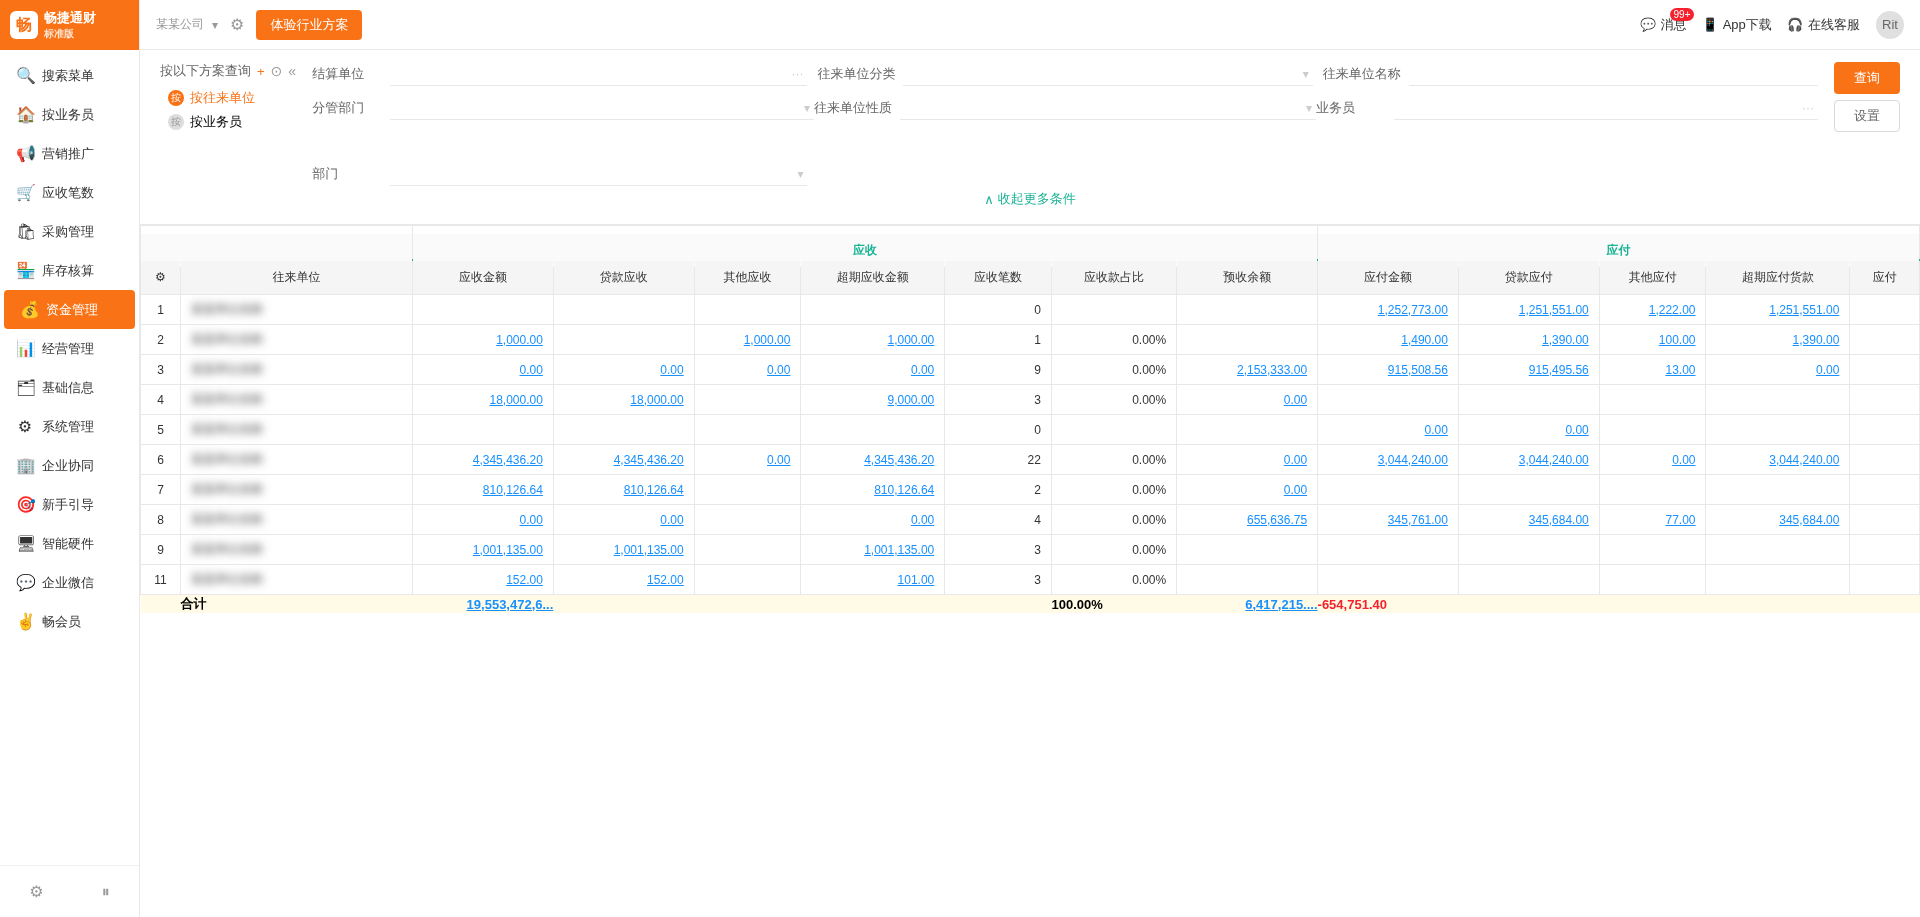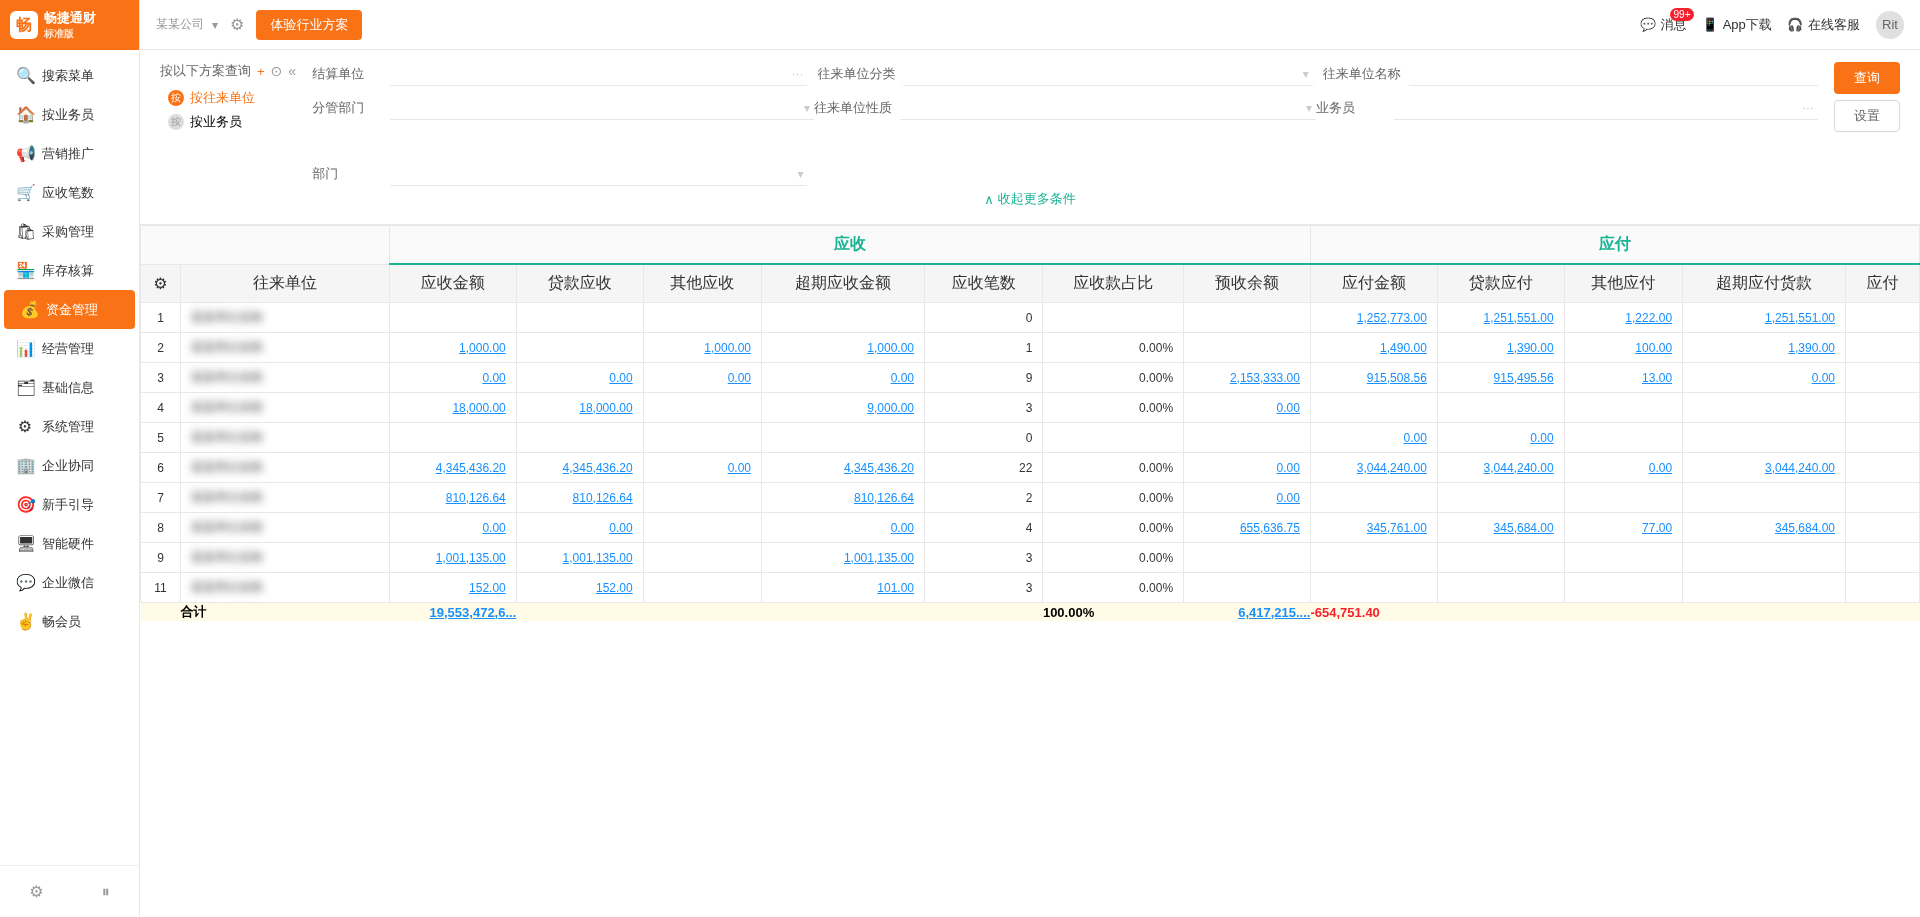--- a/index.html
+++ b/index.html
@@ -67,21 +67,21 @@
     .filter-input-icon { color: #ccc; font-size: 12px; padding-right: 4px; cursor: pointer; }
     .filter-collapse-row { display: flex; justify-content: center; padding: 4px; }
     .collapse-btn { color: #1ab394; cursor: pointer; font-size: 13px; display: flex; align-items: center; gap: 4px; }
     .query-btn { background: #f97316; color: #fff; border: none; border-radius: 4px; padding: 7px 20px; cursor: pointer; font-size: 13px; }
     .setting-btn { background: #fff; color: #666; border: 1px solid #d9d9d9; border-radius: 4px; padding: 6px 16px; cursor: pointer; font-size: 13px; }
     .filter-buttons { display: flex; flex-direction: column; gap: 6px; margin-left: 16px; }
 
     
     .table-container { flex: 1; overflow: auto; background: #fff; margin: 0; }
     table { width: 100%; border-collapse: collapse; min-width: 1400px; }
-    thead tr th { background: #f5f5f5; border: 1px solid #e8e8e8; padding: 8px 10px; text-align: center; color: #333; font-weight: normal; white-space: nowrap; font-size: 16px; position: sticky; top: 0; z-index: 1; }
+    thead tr th { background: #f5f5f5; border: 1px solid #e8e8e8; padding: 8px 10px; text-align: center; color: #333; font-weight: normal; white-space: nowrap; font-size: 12px; position: sticky; top: 8px; z-index: 1; }
     thead tr.group-header th { background: #fafafa; font-weight: bold; }
     tbody tr td { border: 1px solid #e8e8e8; padding: 6px 10px; text-align: center; color: #333; font-size: 12px; white-space: nowrap; }
     td.name-cell { text-align: left; }
     td.number-cell { color: #1890ff; text-decoration: underline; cursor: pointer; text-align: right; }
     td.number-cell-plain { text-align: right; color: #333; }
     .footer-row td { background: #fffbe6; font-weight: bold; }
     td.neg { color: #f5222d; }
 
     
     ::-webkit-scrollbar { width: 6px; height: 6px; }

